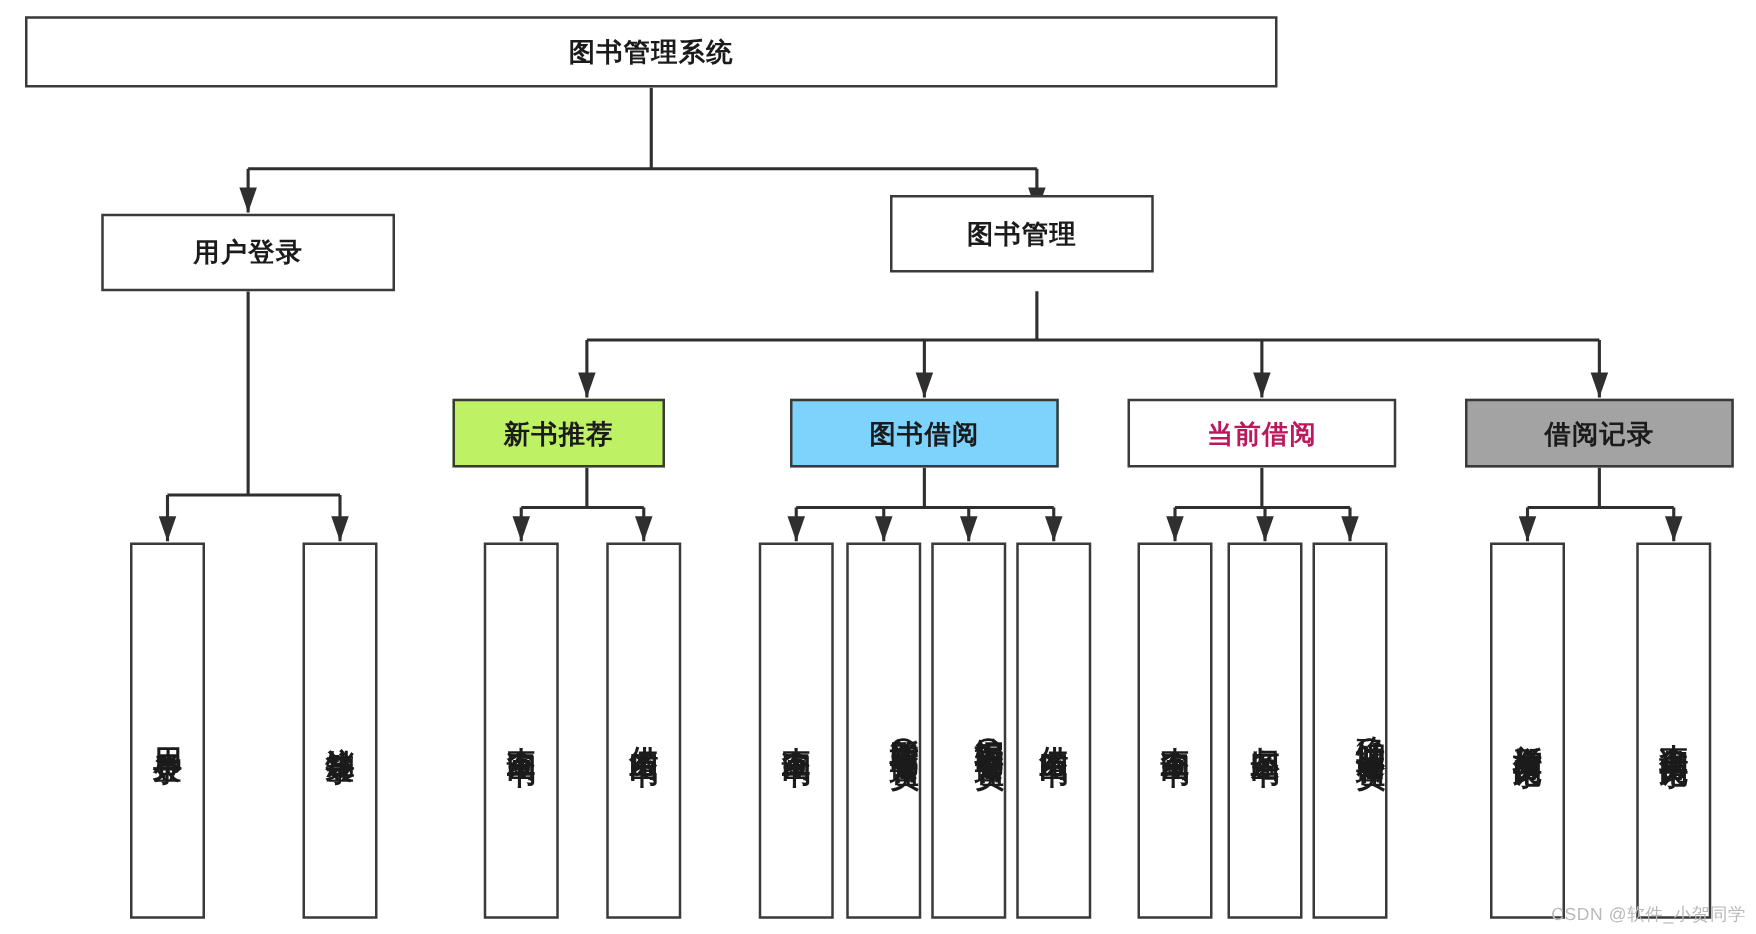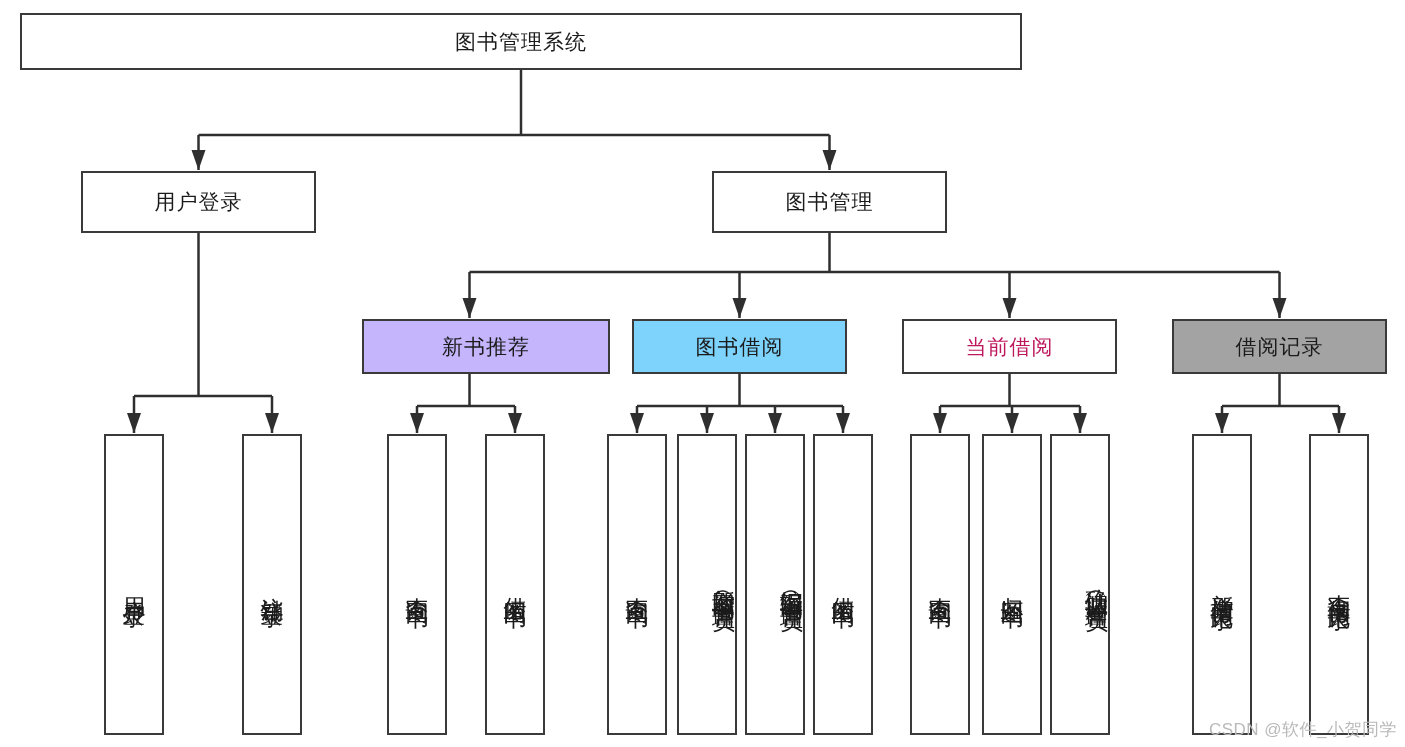--- a/index.html
+++ b/index.html
@@ -45,26 +45,27 @@
     letter-spacing: 3px;
     line-height: 1;
     padding: 6px 0;
   }
   .node.vert.topalign {
     align-items: flex-start;
   }
   .node-label {
     display: block;
     white-space: pre;
+    font-weight: bold;
   }
   #watermark {
     position: absolute;
     right: 8px;
     bottom: 6px;
-    font-size: 17px;
+    font-size: 14px;
     color: #b9b9b9;
     letter-spacing: 0.5px;
     white-space: nowrap;
     pointer-events: none;
   }
 </style>
 </head>
 <body>
 
 <div id="canvas">
@@ -122,24 +123,24 @@
       <line x1="1339" y1="406" x2="1339" y2="433" stroke="#2f2f2f" stroke-width="2.5"></line>
       <path d="M1332,413 L1346,413 L1339,433 Z" fill="#2f2f2f"></path>
     </svg>
   <div id="nodes">
       <div class="node horiz" style="left: 20px; top: 13px; width: 1002px; height: 57px; border-color: rgb(58, 58, 58); background: rgb(255, 255, 255); color: rgb(27, 27, 27);">
         <span class="node-label">图书管理系统</span>
       </div>
       <div class="node horiz" style="left: 81px; top: 171px; width: 235px; height: 62px; border-color: rgb(58, 58, 58); background: rgb(255, 255, 255); color: rgb(27, 27, 27);">
         <span class="node-label">用户登录</span>
       </div>
-      <div class="node horiz" style="left: 712px; top: 171px; width: 235px; height: 62px; border-color: rgb(58, 58, 58); background: rgb(255, 255, 255); color: rgb(27, 27, 27); justify-content: center;">
+      <div class="node horiz" style="left: 712px; top: 156px; width: 211px; height: 62px; border-color: rgb(58, 58, 58); background: rgb(255, 255, 255); color: rgb(27, 27, 27); justify-content: center;">
         <span class="node-label">图书管理</span>
       </div>
-      <div class="node horiz" style="left: 362px; top: 319px; width: 248px; height: 55px; border-color: rgb(58, 58, 58); background: #c4b5fd; color: rgb(27, 27, 27);">
+      <div class="node horiz" style="left: 362px; top: 319px; width: 170px; height: 55px; border-color: rgb(58, 58, 58); background: #bef264; color: rgb(27, 27, 27);">
         <span class="node-label">新书推荐</span>
       </div>
       <div class="node horiz" style="left: 632px; top: 319px; width: 215px; height: 55px; border-color: rgb(58, 58, 58); background: #7dd3fc; color: rgb(27, 27, 27);">
         <span class="node-label">图书借阅</span>
       </div>
       <div class="node horiz" style="left: 902px; top: 319px; width: 215px; height: 55px; border-color: rgb(58, 58, 58); background: rgb(255, 255, 255); color: #be185d;">
         <span class="node-label">当前借阅</span>
       </div>
       <div class="node horiz" style="left: 1172px; top: 319px; width: 215px; height: 55px; border-color: rgb(58, 58, 58); background: #a3a3a3; color: rgb(27, 27, 27);">
         <span class="node-label">借阅记录</span>

